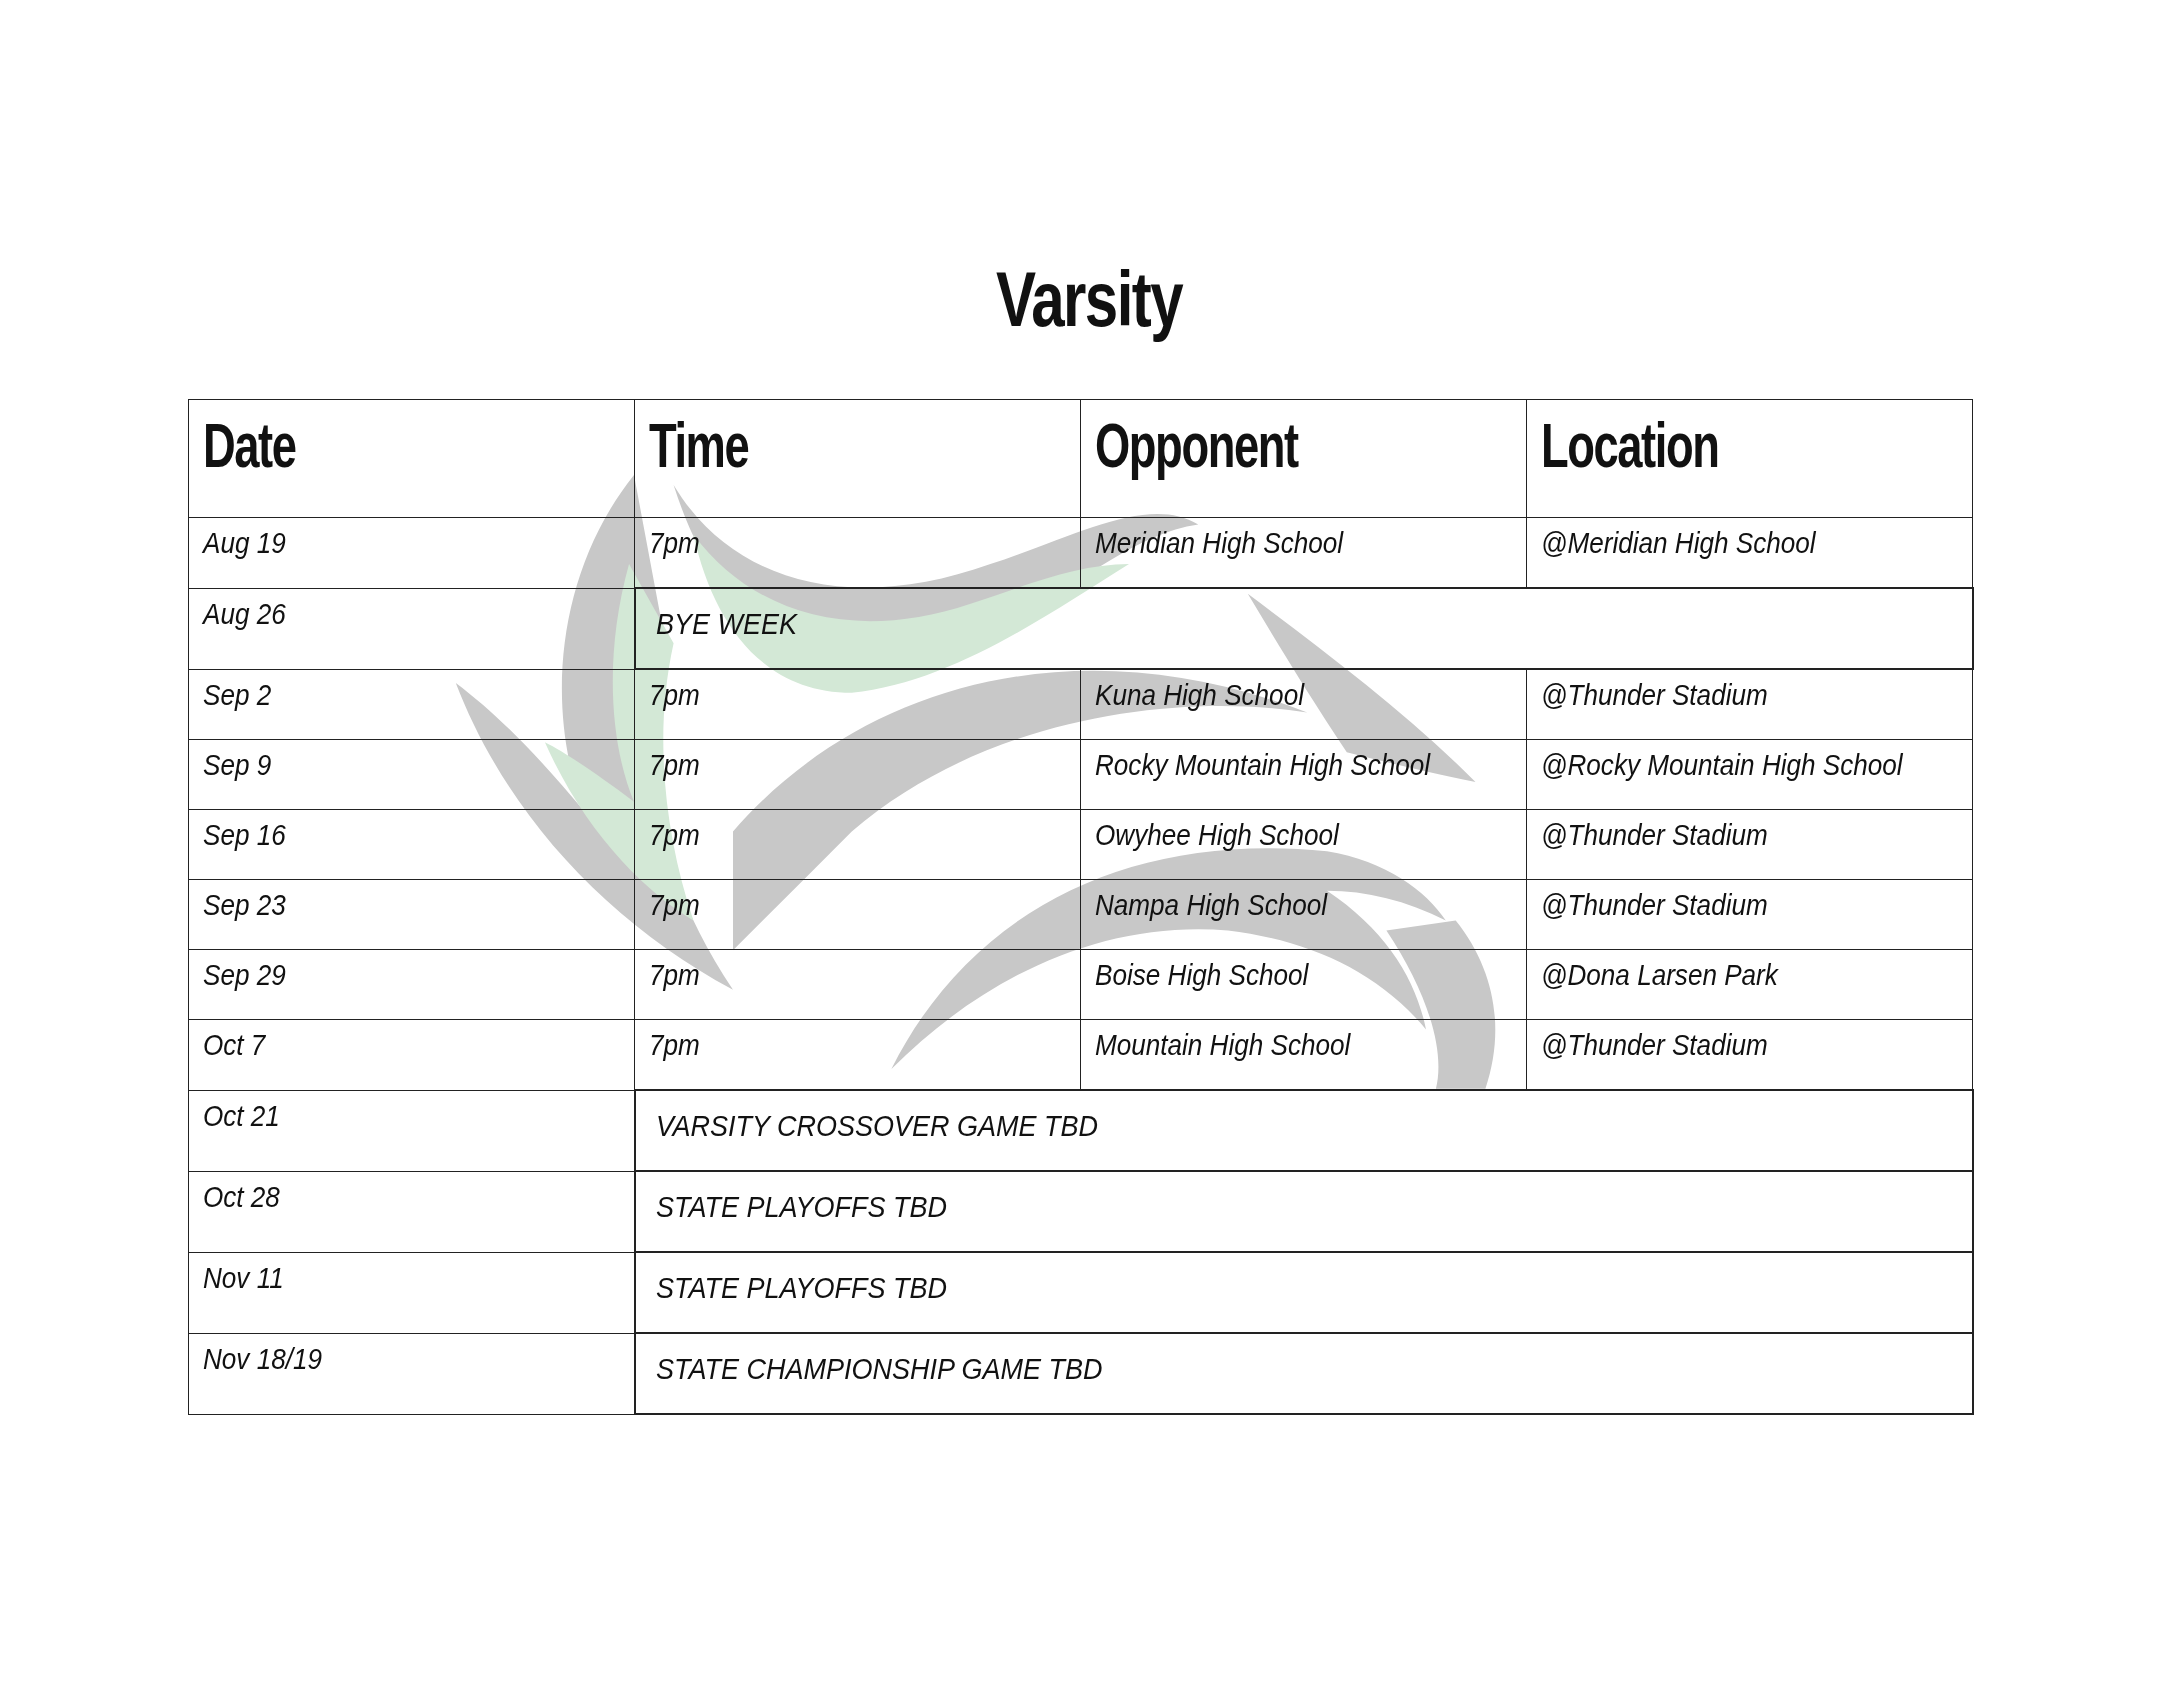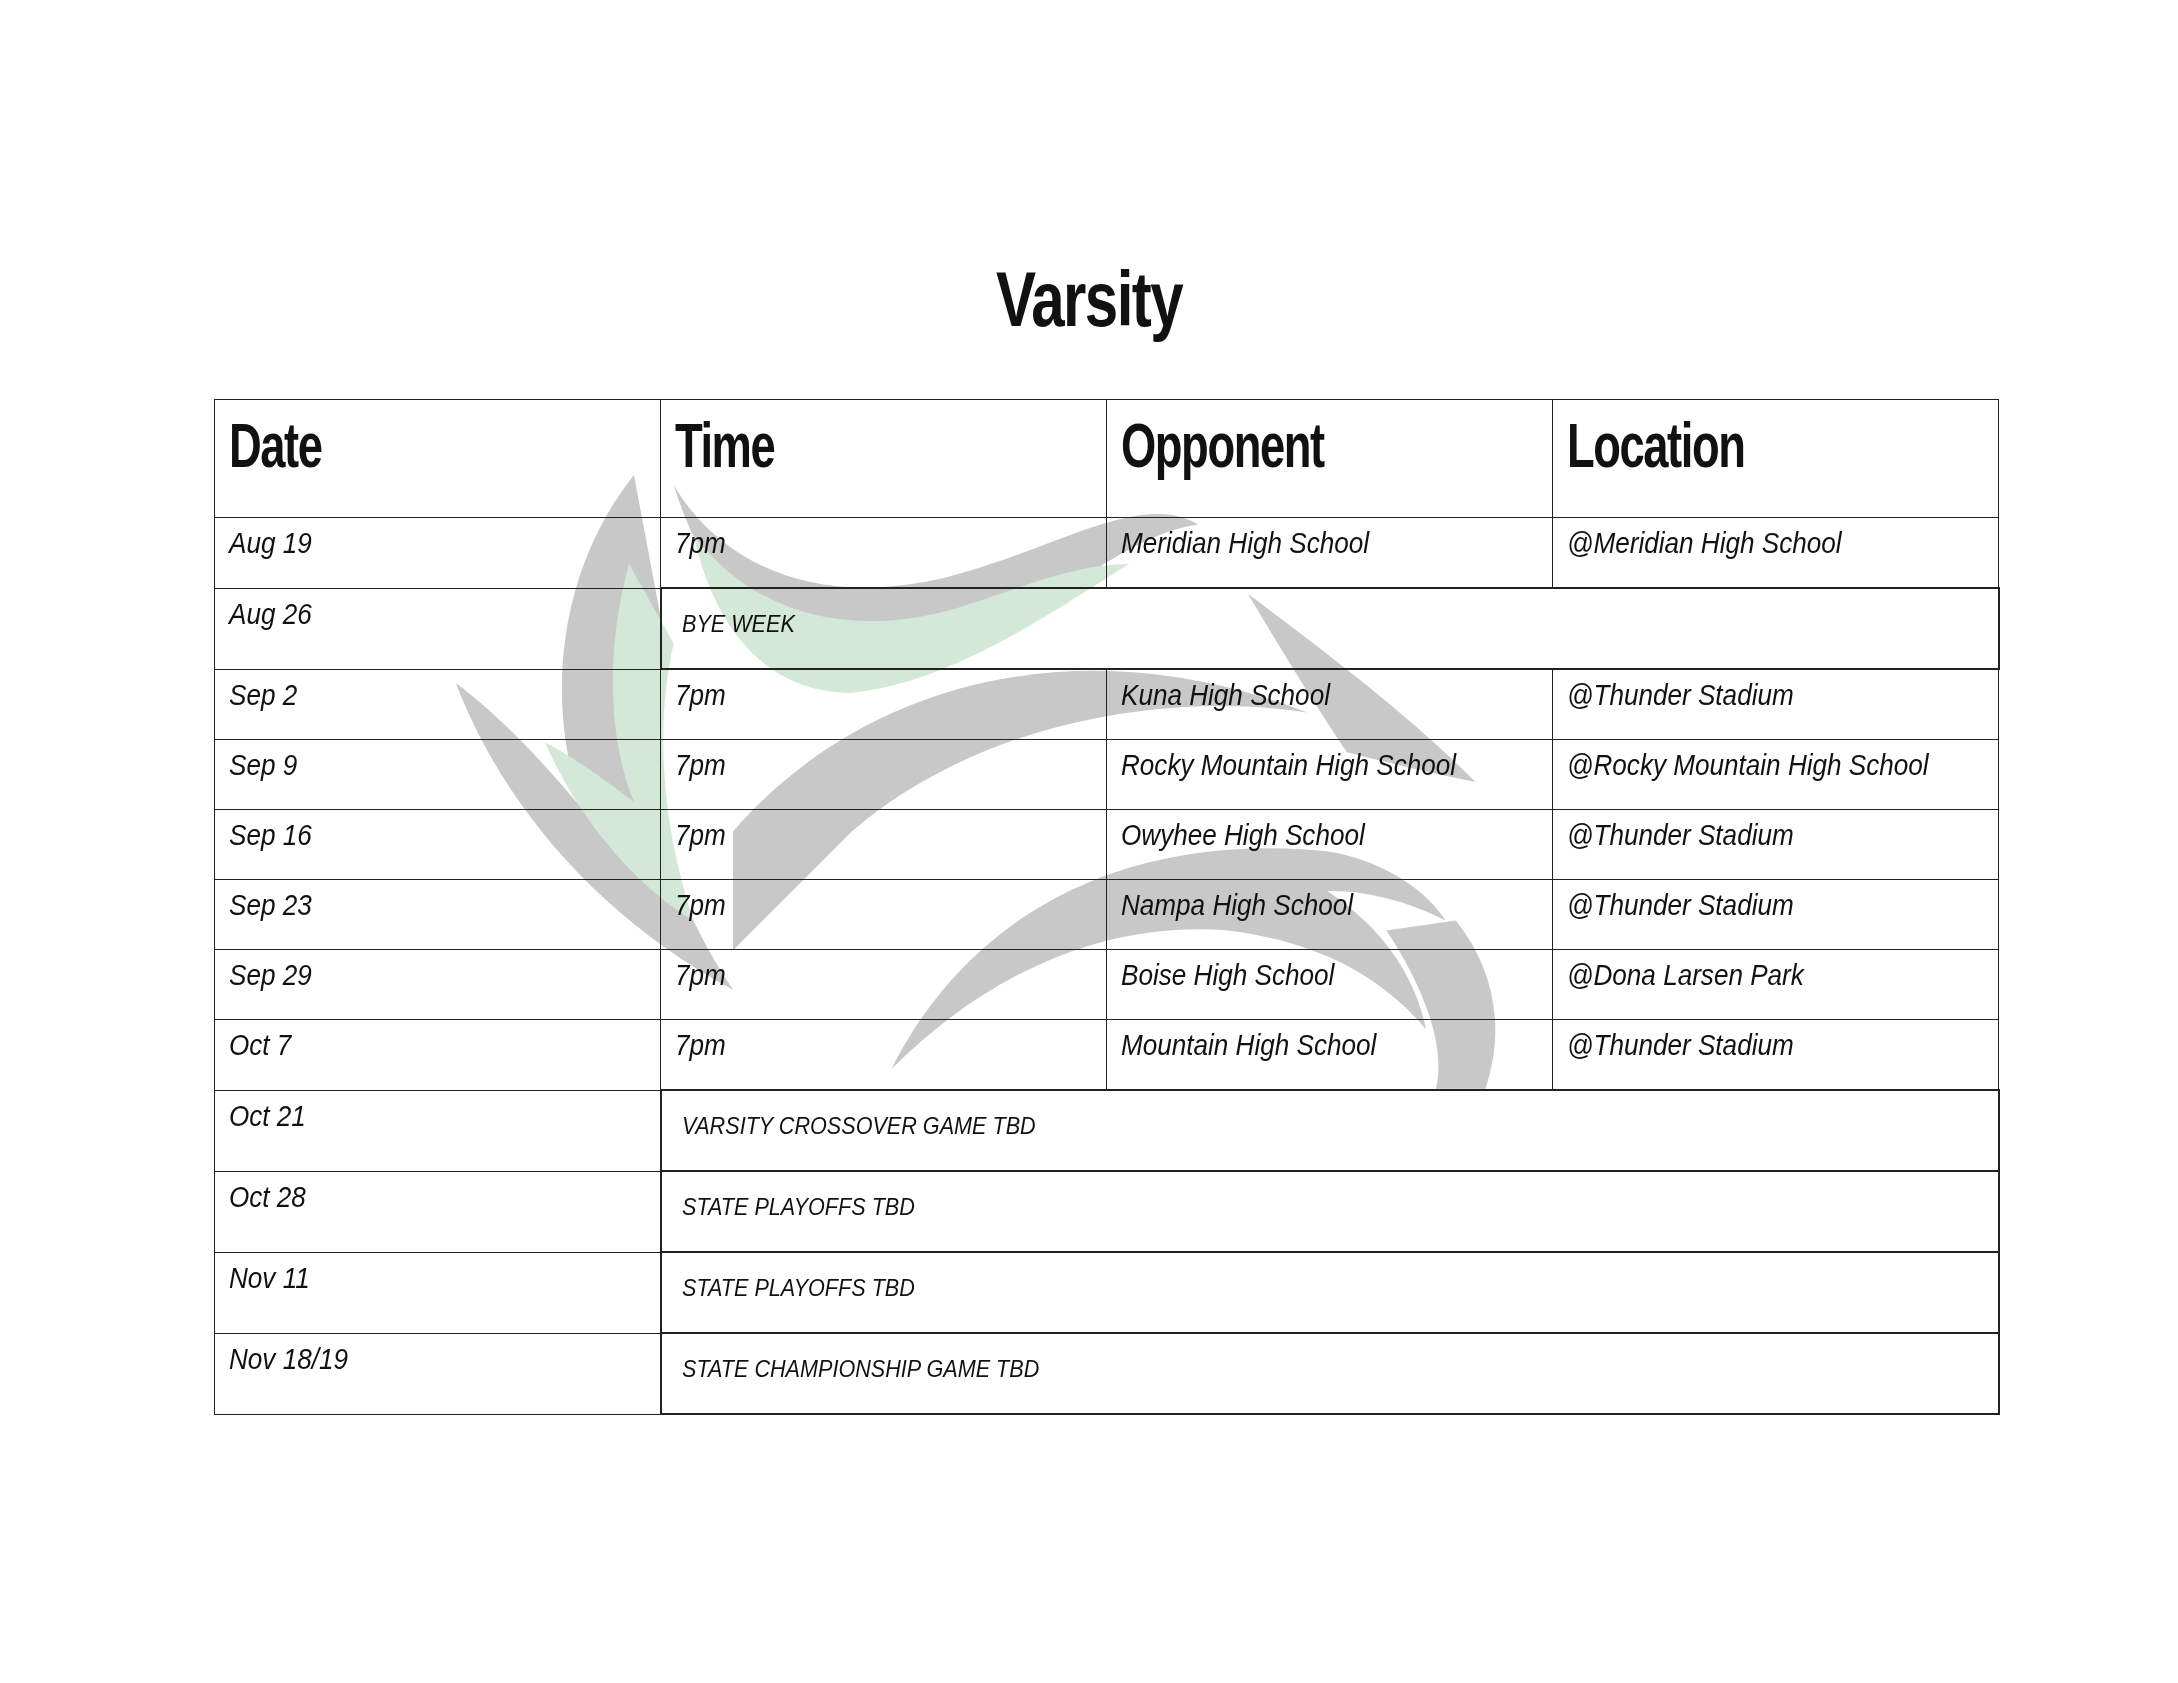--- a/index.html
+++ b/index.html
@@ -11,35 +11,35 @@
       position: absolute; top: 203px; left: 0; width: 2178px; text-align: center;
       font-family: "Liberation Sans Narrow", "Liberation Sans", sans-serif;
       font-weight: bold; font-size: 77px; letter-spacing: -2px;
       transform: scaleX(0.78); transform-origin: center; line-height: 89px;
     }
     .watermark {
       position: absolute; left: 436px; top: 455px; width: 1188px; height: 634px;
       z-index: 0; pointer-events: none;
     }
     .schedule {
-      position: absolute; left: 214px; top: 399px; width: 1782px;
+      position: absolute; left: 188px; top: 399px; width: 1782px;
       border-collapse: collapse; table-layout: fixed; z-index: 1;
     }
     .schedule td, .schedule th {
       border: 1.5px solid #222; padding: 0 14px; vertical-align: top;
       font-size: 29px; line-height: 34px; text-align: left; background: transparent;
     }
     .schedule th {
       height: 109px; padding-top: 8px;
       font-weight: bold; font-size: 63px; line-height: 75px; letter-spacing: -2px;
     }
     .schedule th span { display: inline-block; transform: scaleX(0.72); transform-origin: left; }
     .schedule td { height: 61px; padding-top: 8px; font-style: italic; }
     .schedule td.cell-span {
-      font-size: 24px; padding-top: 18px; padding-left: 20px; border-width: 2px;
+      font-size: 30px; padding-top: 18px; padding-left: 20px; border-width: 2px;
     }
     .schedule td .txt { display: inline-block; transform: scaleX(0.9); transform-origin: left; }
     col.c { width: 446px; }
   </style>
 </head>
 <body>
 
 <h1 class="page-title">Varsity</h1>
 
 <svg class="watermark" viewBox="0 0 1200 640" xmlns="http://www.w3.org/2000/svg">

